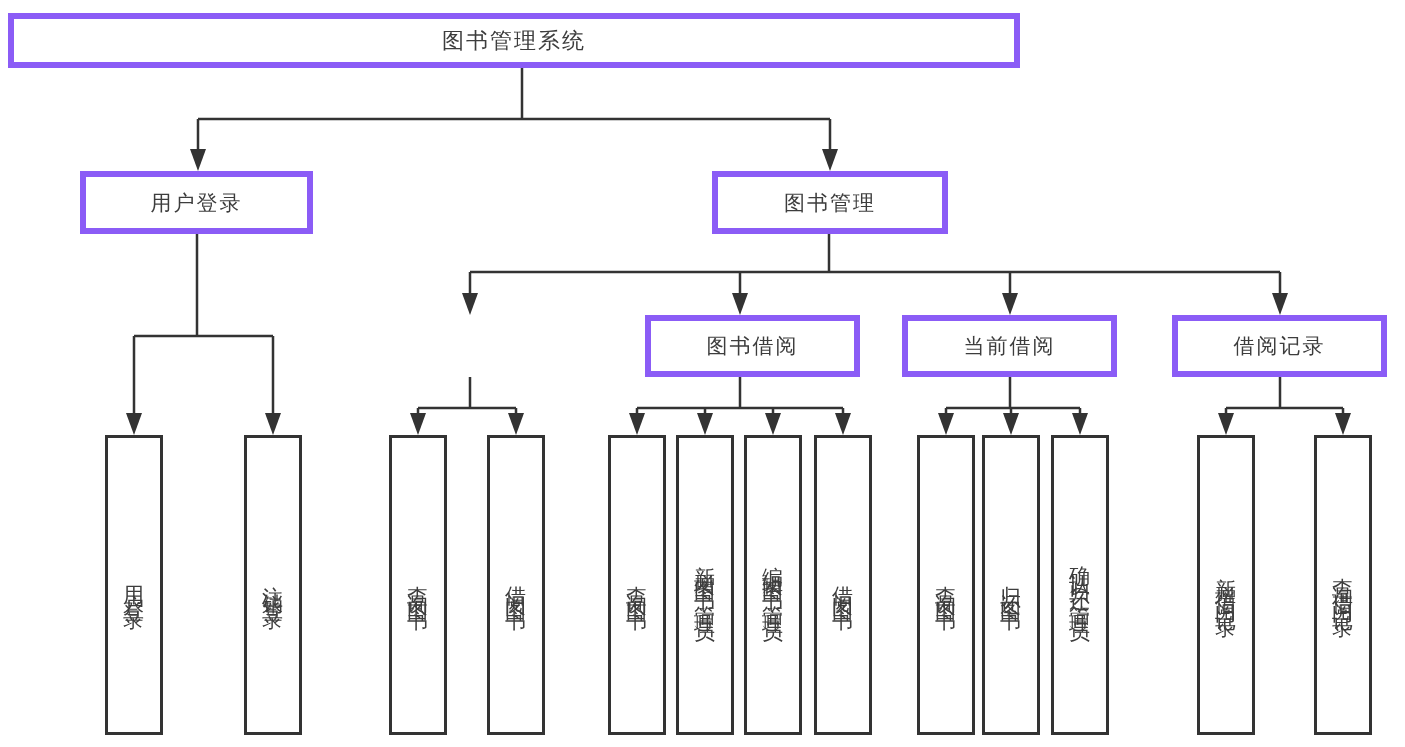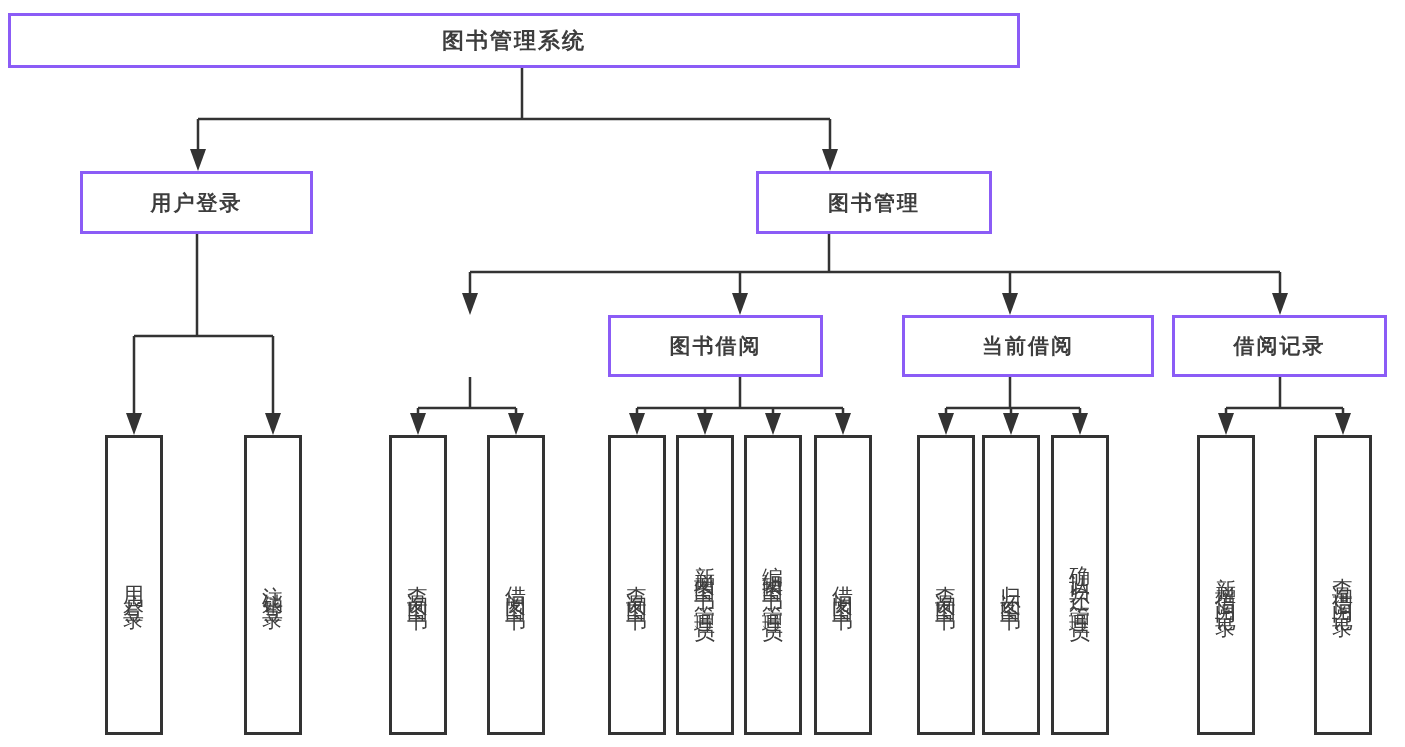--- a/index.html
+++ b/index.html
@@ -17,31 +17,30 @@
   }
   #connector-svg {
     position: absolute;
     left: 0;
     top: 0;
     z-index: 1;
   }
   .node {
     position: absolute;
     box-sizing: border-box;
-    border: 3px solid #8b5cf6;
+    border: 6px solid #8b5cf6;
     background: #ffffff;
     color: #3d3d3d;
     display: flex;
     align-items: center;
     justify-content: center;
     z-index: 2;
     font-size: 21px;
     letter-spacing: 2px;
     white-space: nowrap;
-    font-weight: bold;
   }
   .node.root { font-size: 22px; }
   .leaf {
     position: absolute;
     box-sizing: border-box;
     border: 3px solid #333333;
     background: #ffffff;
     color: #3d3d3d;
     display: flex;
     align-items: center;
@@ -110,24 +109,24 @@
       <polygon points="1003,413 1019,413 1011,435"></polygon>
       <polygon points="1072,413 1088,413 1080,435"></polygon>
       <polygon points="1218,413 1234,413 1226,435"></polygon>
       <polygon points="1335,413 1351,413 1343,435"></polygon>
     </g>
   </svg>
 
   <div class="node root" style="left:8px; top:13px; width:1012px; height:55px;">图书管理系统</div>
 
   <div class="node" style="left:80px; top:171px; width:233px; height:63px;">用户登录</div>
-  <div class="node" style="left:712px; top:171px; width:236px; height:63px;margin-left:44px;">图书管理</div>
+  <div class="node" style="left:712px; top:171px; width:236px; height:63px;">图书管理</div>
 
-  <div class="node" style="left:608px; top:315px; width:215px; height:62px;">图书借阅</div>
-  <div class="node" style="left:902px; top:315px; width:252px; height:62px;">当前借阅</div>
+  <div class="node" style="left:645px; top:315px; width:215px; height:62px;">图书借阅</div>
+  <div class="node" style="left:902px; top:315px; width:215px; height:62px;">当前借阅</div>
   <div class="node" style="left:1172px; top:315px; width:215px; height:62px;">借阅记录</div>
 
   <div class="leaf" style="left:105px;">
     <span>用户登录</span>
   </div>
   <div class="leaf" style="left:244px;">
     <span>注销登录</span>
   </div>
 
   <div class="leaf" style="left:389px;">

